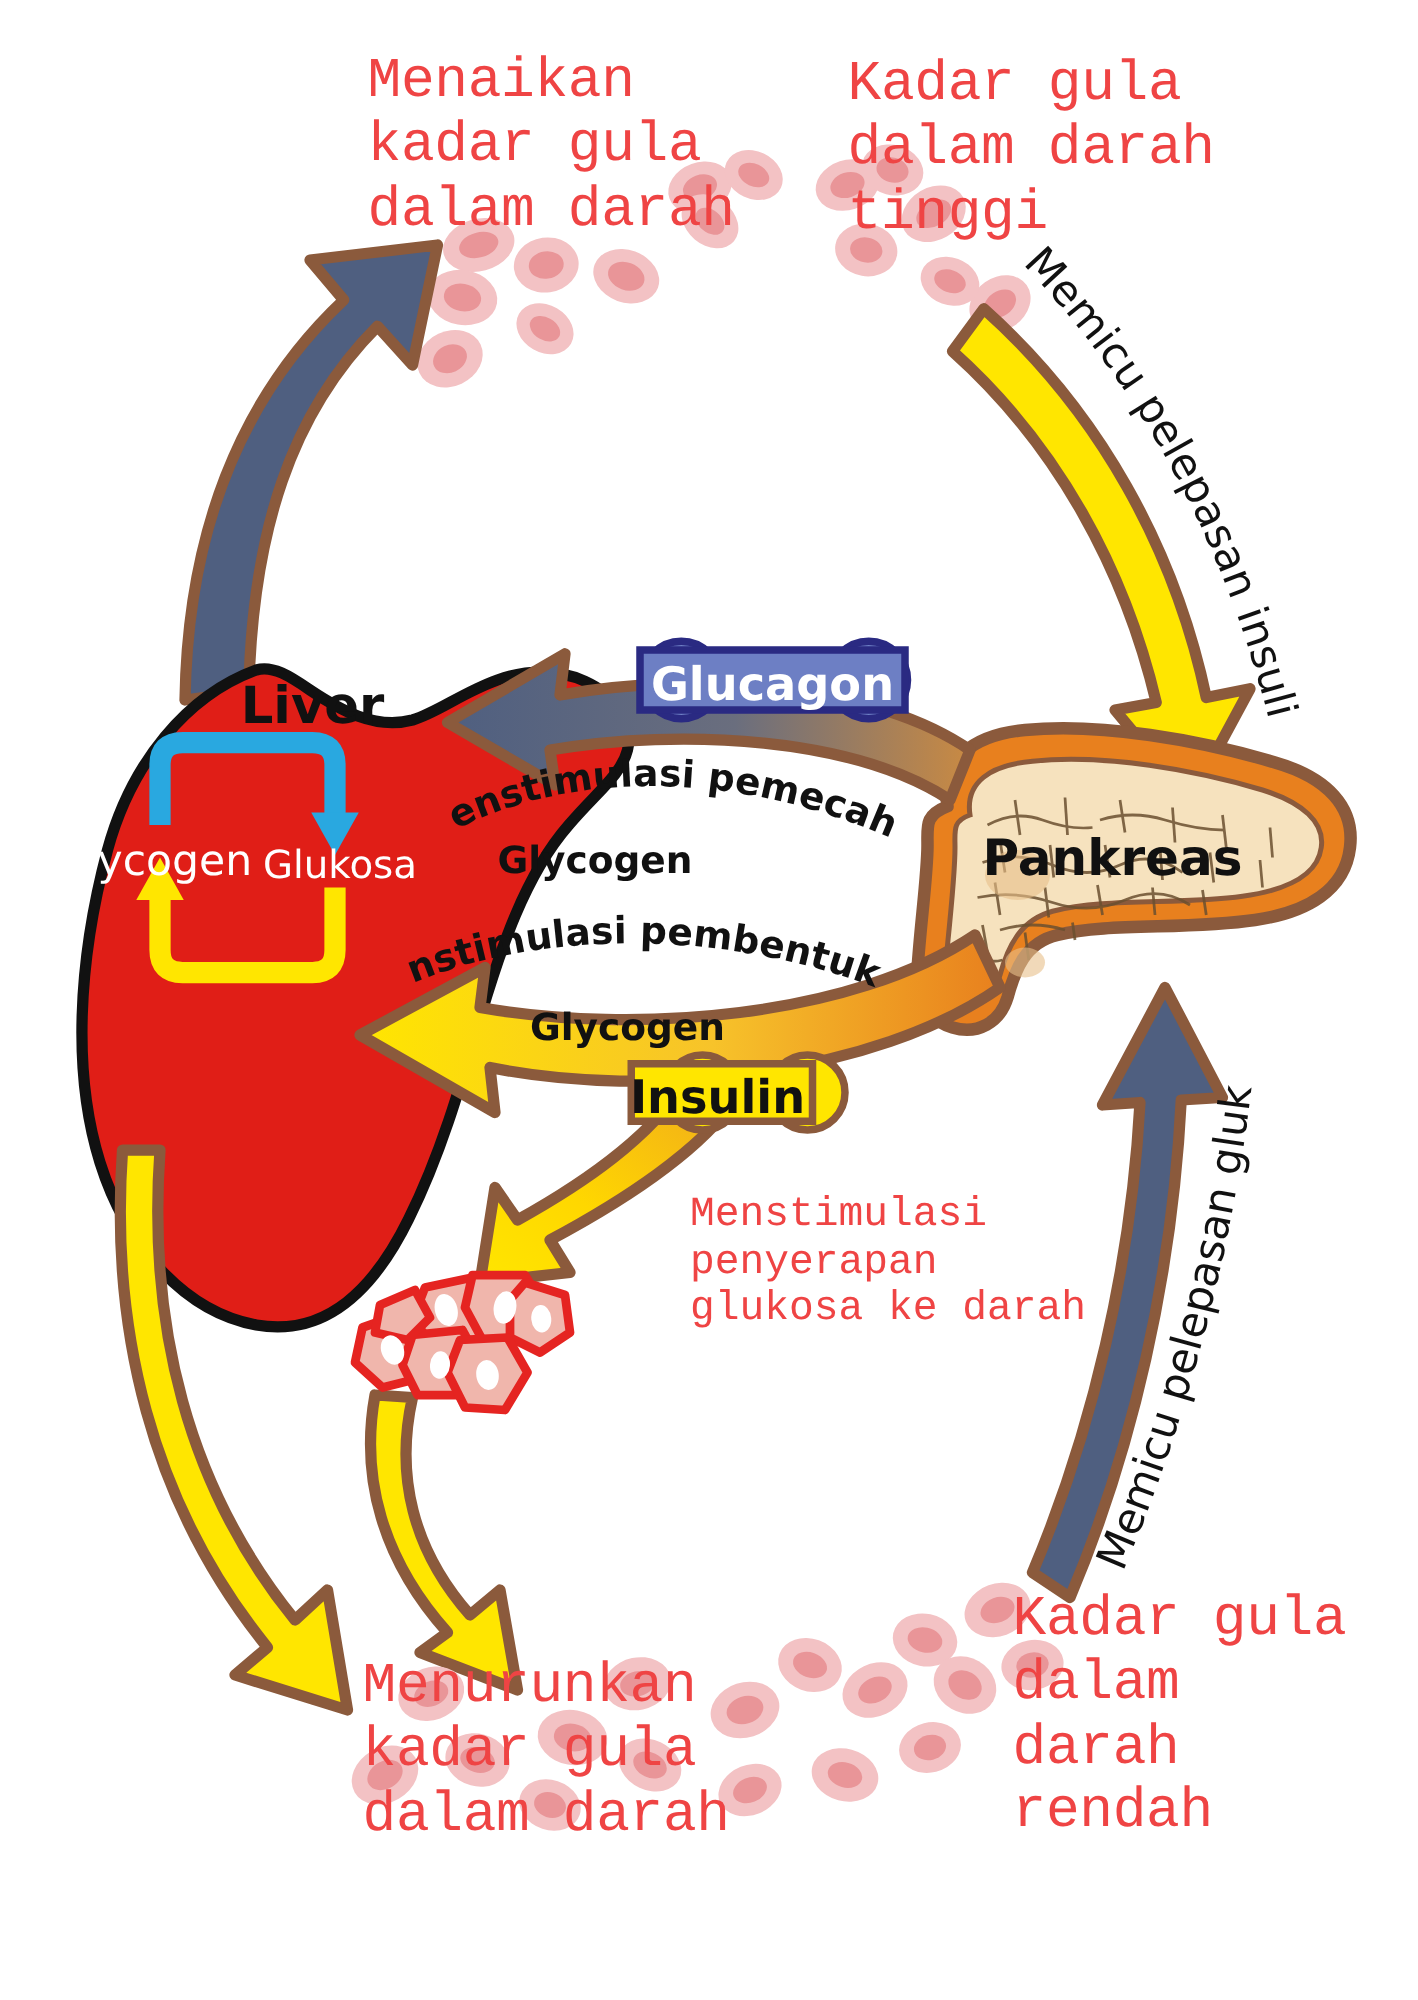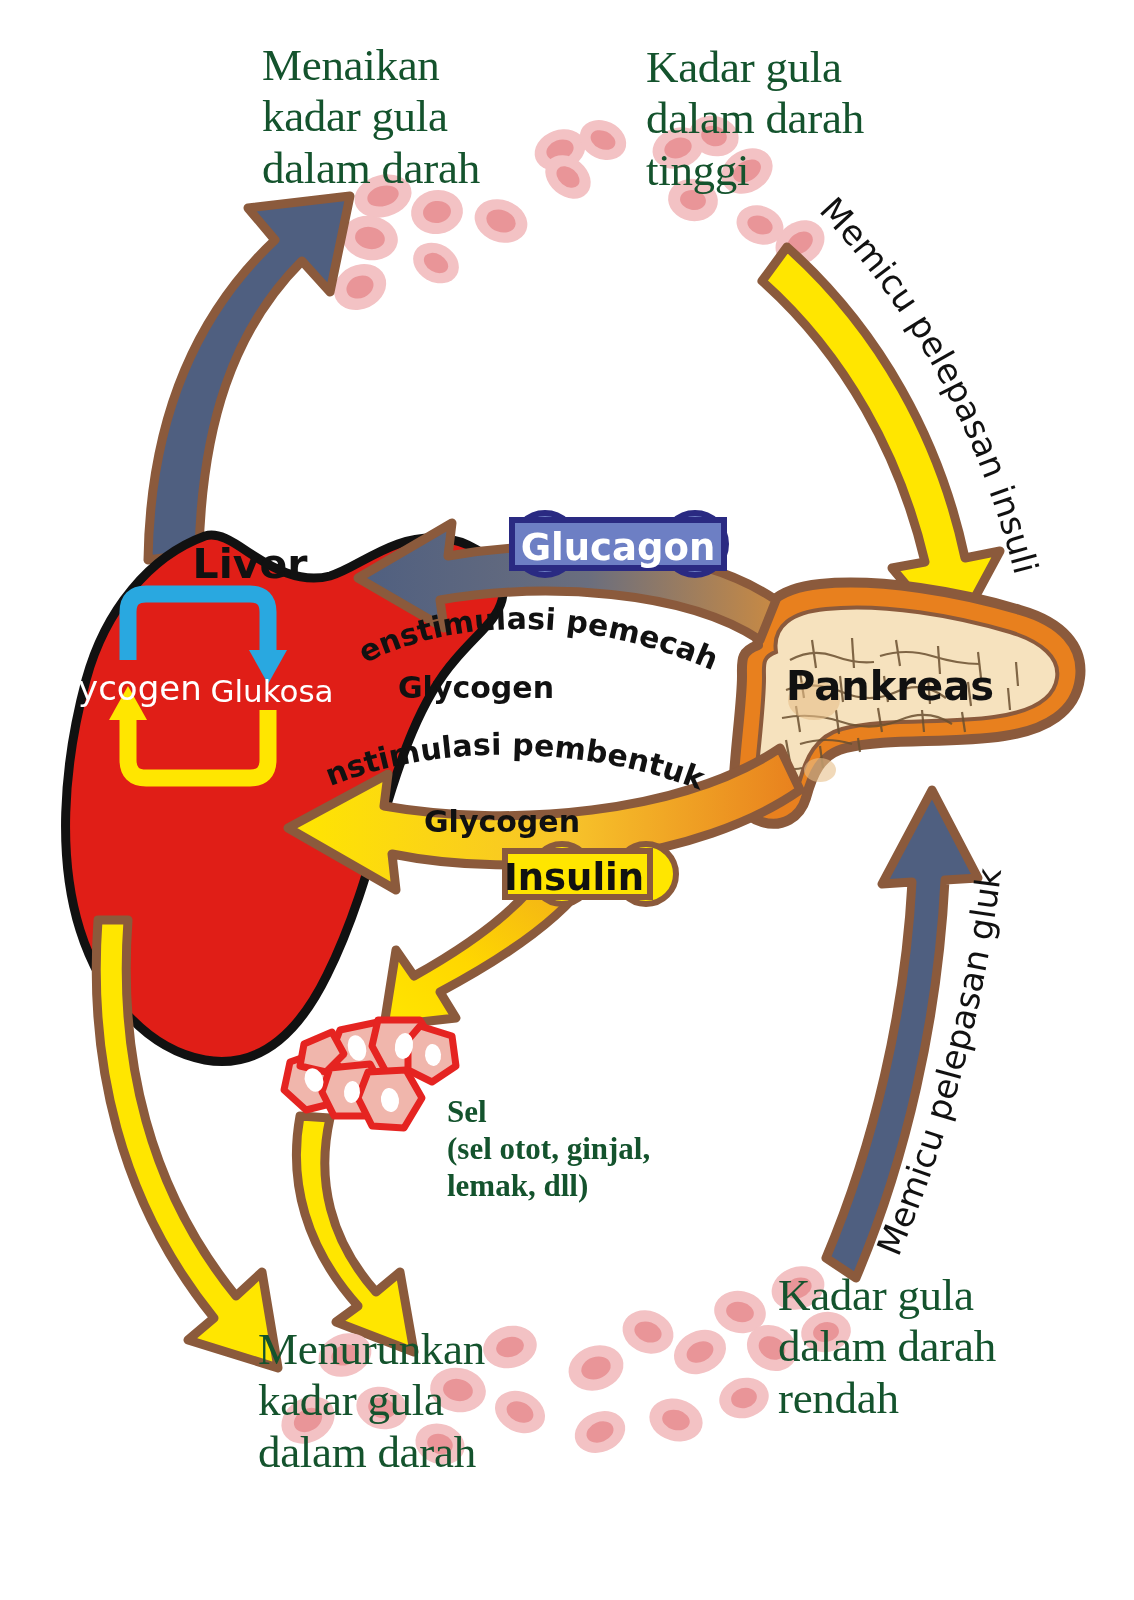--- a/index.html
+++ b/index.html
@@ -1,19 +1,19 @@
 <!DOCTYPE html>
 <html><head>
 <meta charset="utf-8">
 <style>
   html,body{margin:0;padding:0;background:#fff;}
   body{width:1134px;height:1600px;overflow:hidden;font-family:"DejaVu Sans",sans-serif;}
   #stage{position:relative;width:1134px;height:1600px;background:#fff;}
   svg{position:absolute;left:0;top:0;}
-  .lbl{position:absolute;color:#14532d;font-family:Liberation Serif, serif;line-height:1.14;white-space:pre-line;}
+  .lbl{position:absolute;color:#ef4444;font-family:Liberation Mono, monospace;line-height:1.14;white-space:pre-line;margin-left:32px;}
   .big{font-size:45px;letter-spacing:-0.3px;}
   .bold{font-weight:bold;}
   .curvetext{font-family:"DejaVu Sans",sans-serif;font-size:34px;fill:#111;}
   .arctext{font-family:"DejaVu Sans",sans-serif;font-size:30px;fill:#111;font-weight:bold;}
   .organ-lbl{font-family:"DejaVu Sans",sans-serif;font-weight:bold;fill:#111;}
   .whitetxt{font-family:"DejaVu Sans",sans-serif;fill:#fff;}
   .badgetxt{font-family:"DejaVu Sans",sans-serif;font-weight:bold;}
 </style>
 </head>
 <body>
@@ -387,18 +387,17 @@
 tinggi</div>
 
   <div class="lbl big" style="left:778px;top:1270px;width:280px;">Kadar gula
 dalam darah
 rendah</div>
 
   <div class="lbl big" style="left:258px;top:1324px;width:330px;">Menurunkan
 kadar gula
 dalam darah</div>
 
-
-  <div class="lbl bold" style="left:447px;top:1093px;width:300px;font-size:31px;line-height:1.2;">Sel
-(sel otot, ginjal,
-lemak, dll)</div>
+  <div class="lbl" style="left:520px;top:953px;width:420px;font-size:33px;">Menstimulasi penyerapan
+glukosa ke darah</div>
+
 
 </div>
 
 </body></html>

